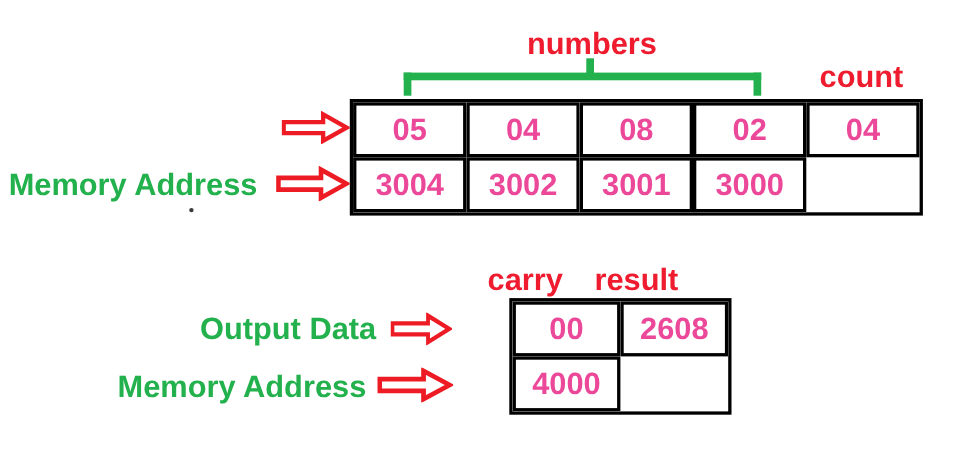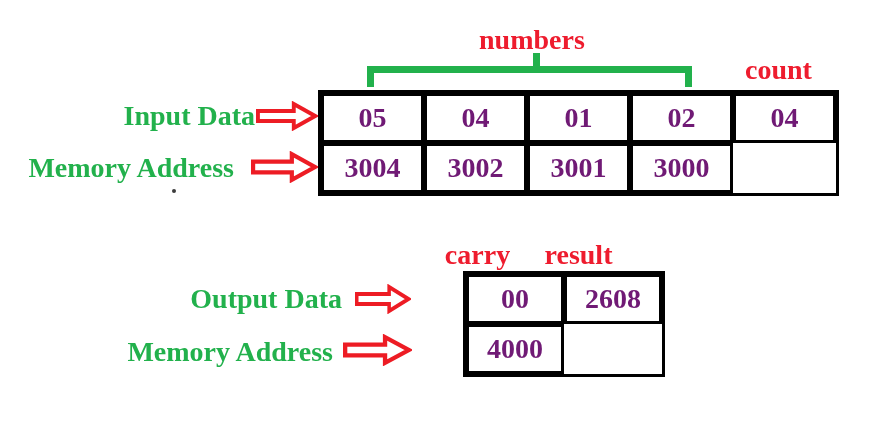--- a/index.html
+++ b/index.html
@@ -1,20 +1,20 @@
 <!DOCTYPE html>
 <html><head>
 <meta charset="utf-8">
 <style>
   html, body { margin: 0; padding: 0; background: #ffffff; }
   .canvas {
     position: relative;
     width: 874px; height: 430px;
     background: #ffffff;
-    font-family: Liberation Serif, serif;
+    font-family: Liberation Sans, sans-serif;
     font-weight: bold;
     overflow: hidden;
   }
   .abs { position: absolute; }
 
   
   .red-label {
     color: #ee1c2e;
     font-size: 28px;
     line-height: 30px;
@@ -42,21 +42,21 @@
   
   .mem-table {
     display: grid;
     border: 3px solid #000;
     background: #fff;
   }
   .mem-cell {
     box-sizing: border-box;
     border: 3px solid #000;
     background: #fff;
-    color: #701a75;
+    color: #ec4899;
     font-size: 28px;
     display: flex;
     align-items: center;
     justify-content: center;
   }
   .top-table { grid-template-columns: repeat(5, 103px); grid-auto-rows: 50px; }
   .bottom-table { grid-template-columns: repeat(2, 98px); grid-auto-rows: 50px; }
 
   .col-caption-row {
     display: flex;
@@ -81,38 +81,37 @@
 
   <div class="abs red-label" style="left:479px; top:25px;">numbers</div>
 
   <div class="abs">
     <div class="abs bracket-tick" style="left:533px; top:53px; width:7px; height:14px;"></div>
     <div class="abs bracket-body" style="left:367px; top:66px; width:325px; height:21px;"></div>
   </div>
 
   <div class="abs red-label" style="left:745px; top:55px;">count</div>
 
-  <div class="abs green-label" style="left:0px; top:100px; width:255px;">Input Data</div>
 
   <svg class="abs arrow-svg" style="left:256px; top:101px;" width="62" height="30" viewBox="0 0 64 30" preserveAspectRatio="none">
     <polygon points="2,10 39,10 39,3 61,15 39,27 39,20 2,20" fill="#ffffff" stroke="#ed1c24" stroke-width="4" stroke-linejoin="miter"></polygon>
   </svg>
 
   <div class="abs green-label" style="left:0px; top:152px; width:234px;">Memory Address</div>
 
   <svg class="abs arrow-svg" style="left:251px; top:151px;" width="67" height="32" viewBox="0 0 64 30" preserveAspectRatio="none">
     <polygon points="2,10 39,10 39,3 61,15 39,27 39,20 2,20" fill="#ffffff" stroke="#ed1c24" stroke-width="4" stroke-linejoin="miter"></polygon>
   </svg>
 
   <div class="abs stray-dot" style="left:172px; top:189px;"></div>
 
   <div class="abs mem-table top-table" style="left:318px; top:90px;">
     <div class="mem-cell">05</div>
     <div class="mem-cell">04</div>
-    <div class="mem-cell">01</div>
+    <div class="mem-cell">08</div>
     <div class="mem-cell">02</div>
     <div class="mem-cell">04</div>
     <div class="mem-cell">3004</div>
     <div class="mem-cell">3002</div>
     <div class="mem-cell">3001</div>
     <div class="mem-cell">3000</div>
   </div>
 
   <div class="abs col-caption-row" style="left:427px; top:240px; width:202px;">
     <span>carry</span>

